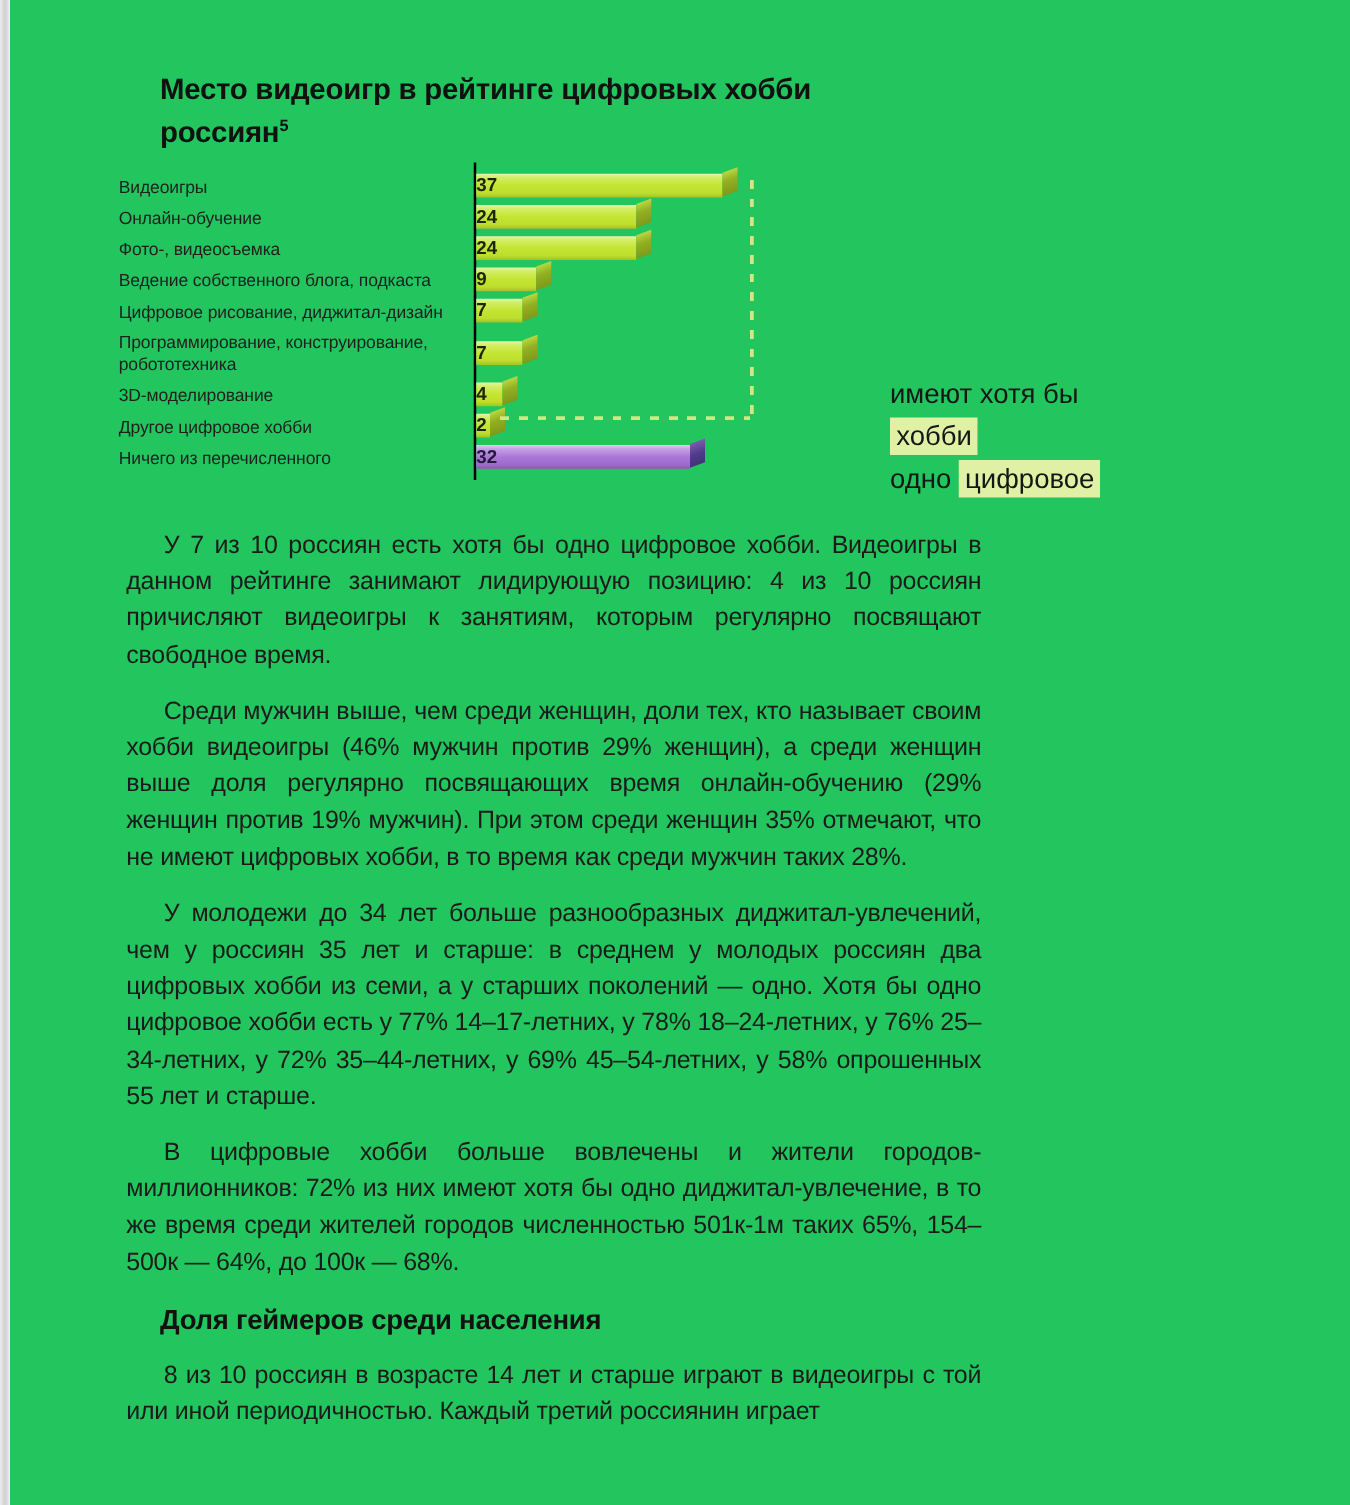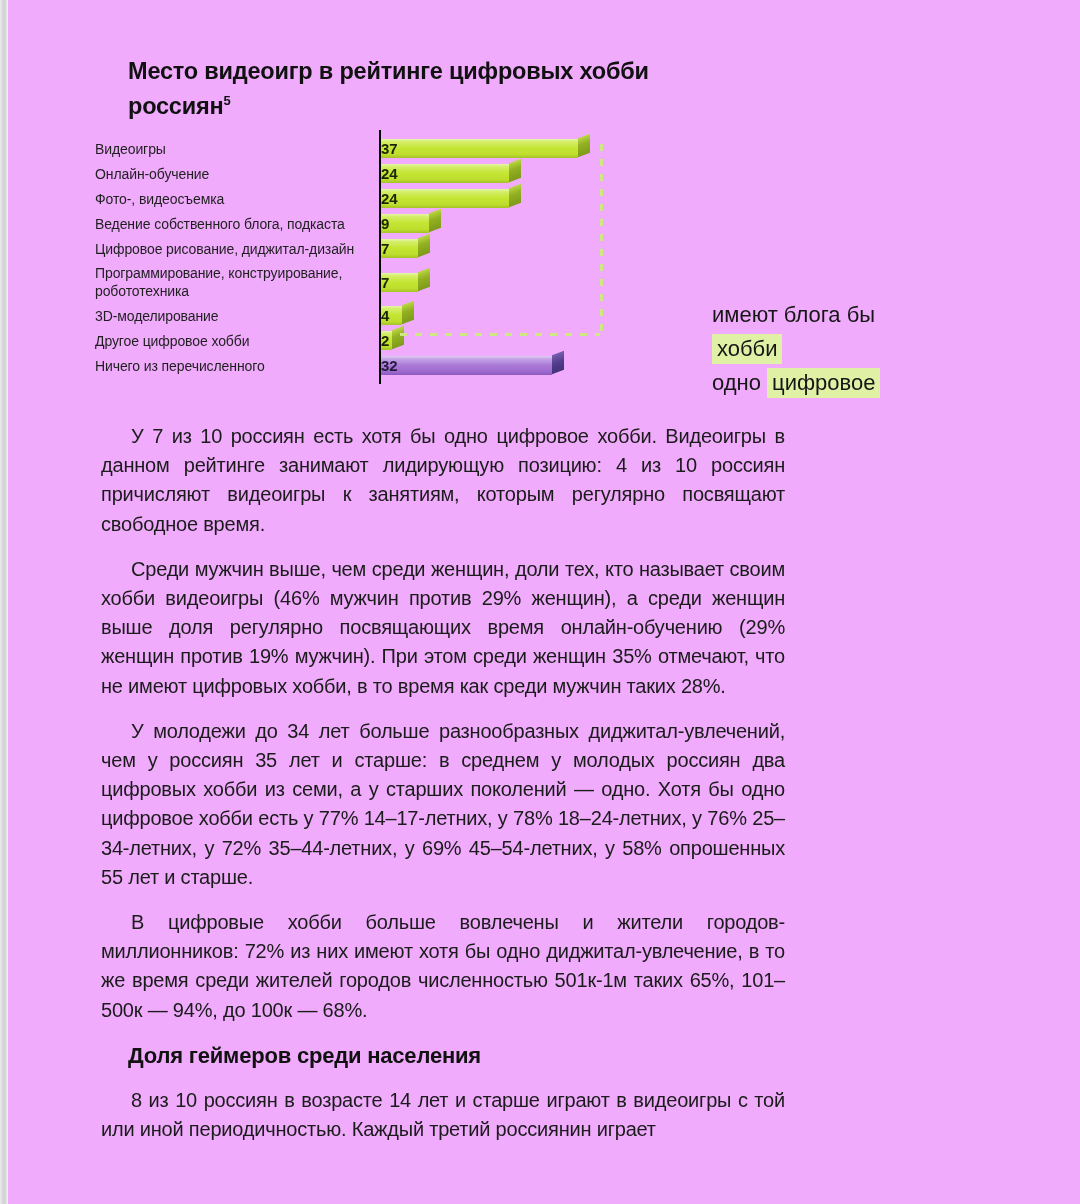--- a/index.html
+++ b/index.html
@@ -1,21 +1,21 @@
 <!DOCTYPE html>
 <html><head>
 <meta charset="utf-8">
 <style>
   html,body{margin:0;padding:0;}
   body{
     width:1080px;height:1204px;background:#ffffff;position:relative;
     font-family:"Liberation Sans", sans-serif;color:#1c1c1c;
     overflow:hidden;
   }
-  .page{position:absolute;inset:0;background:#f0abfc;}
+  .page{position:absolute;inset:0;background:#22c55e;}
   .edge-strip{
     position:absolute;left:0;top:0;width:8px;height:100%;
     background:linear-gradient(90deg,#ececec 0,#d2d2d2 45%,#dcdcdc 75%,#f4f4f4 100%);
   }
   
   .chart-title{
     position:absolute;left:128px;top:56px;width:640px;
     font-size:23.5px;font-weight:700;line-height:30px;color:#111;
     letter-spacing:-0.2px;margin:0;
   }
@@ -164,29 +164,29 @@
             <div class="bar purple" style="width: 171px;">
               <span class="val">32</span>
               <span class="fold"></span>
             </div>
           </div>
         </div>
       </div>
     <div class="dash-v"></div>
     <div class="dash-h"></div>
     <div class="annotation">
-        <div class="ln"><span>имеют блога бы</span></div>
+        <div class="ln"><span>имеют хотя бы</span></div>
         <div class="ln"><span class="hl">хобби</span></div>
         <div class="ln"><span>одно </span><span class="hl">цифровое</span></div>
       </div>
   </div>
 
   <div class="body-text">
     <div>
         <p>У 7 из 10 россиян есть хотя бы одно цифровое хобби. Видеоигры в данном рейтинге занимают лидирующую позицию: 4 из 10 россиян причисляют видеоигры к занятиям, которым регулярно посвящают свободное время.</p>
         <p>Среди мужчин выше, чем среди женщин, доли тех, кто называет своим хобби видеоигры (46% мужчин против 29% женщин), а среди женщин выше доля регулярно посвящающих время онлайн-обучению (29% женщин против 19% мужчин). При этом среди женщин 35% отмечают, что не имеют цифровых хобби, в то время как среди мужчин таких 28%.</p>
         <p>У молодежи до 34 лет больше разнообразных диджитал-увлечений, чем у россиян 35 лет и старше: в среднем у молодых россиян два цифровых хобби из семи, а у старших поколений — одно. Хотя бы одно цифровое хобби есть у 77% 14–17-летних, у 78% 18–24-летних, у 76% 25–34-летних, у 72% 35–44-летних, у 69% 45–54-летних, у 58% опрошенных 55 лет и старше.</p>
-        <p>В цифровые хобби больше вовлечены и жители городов-миллионников: 72% из них имеют хотя бы одно диджитал-увлечение, в то же время среди жителей городов численностью 501к-1м таких 65%, 101–500к — 94%, до 100к — 68%.</p>
+        <p>В цифровые хобби больше вовлечены и жители городов-миллионников: 72% из них имеют хотя бы одно диджитал-увлечение, в то же время среди жителей городов численностью 501к-1м таких 65%, 154–500к — 64%, до 100к — 68%.</p>
       </div>
     <h2 class="section-heading">Доля геймеров среди населения</h2>
     <p>8 из 10 россиян в возрасте 14 лет и старше играют в видеоигры с той или иной периодичностью. Каждый третий россиянин играет</p>
   </div>
 </div>
 
 </body></html>

